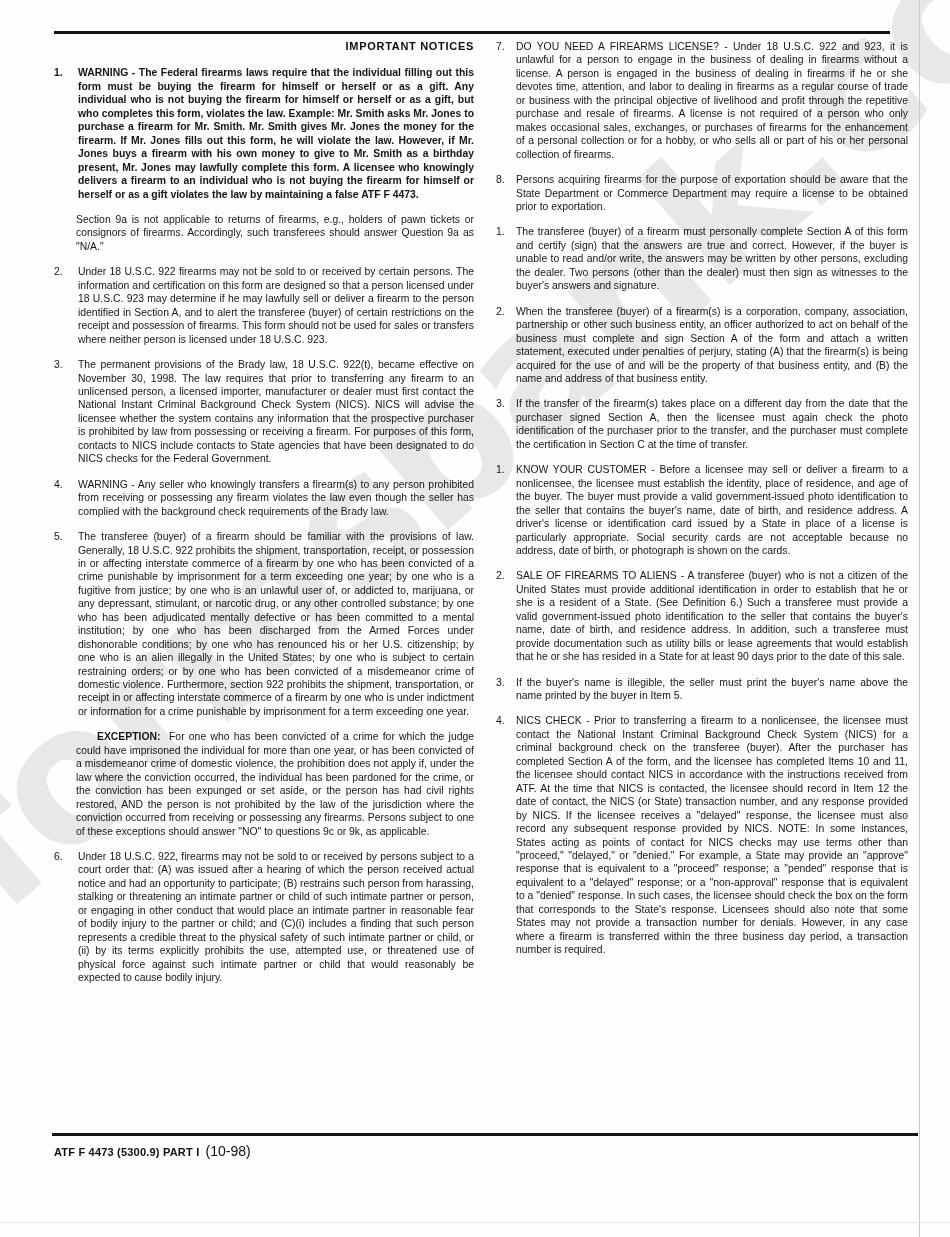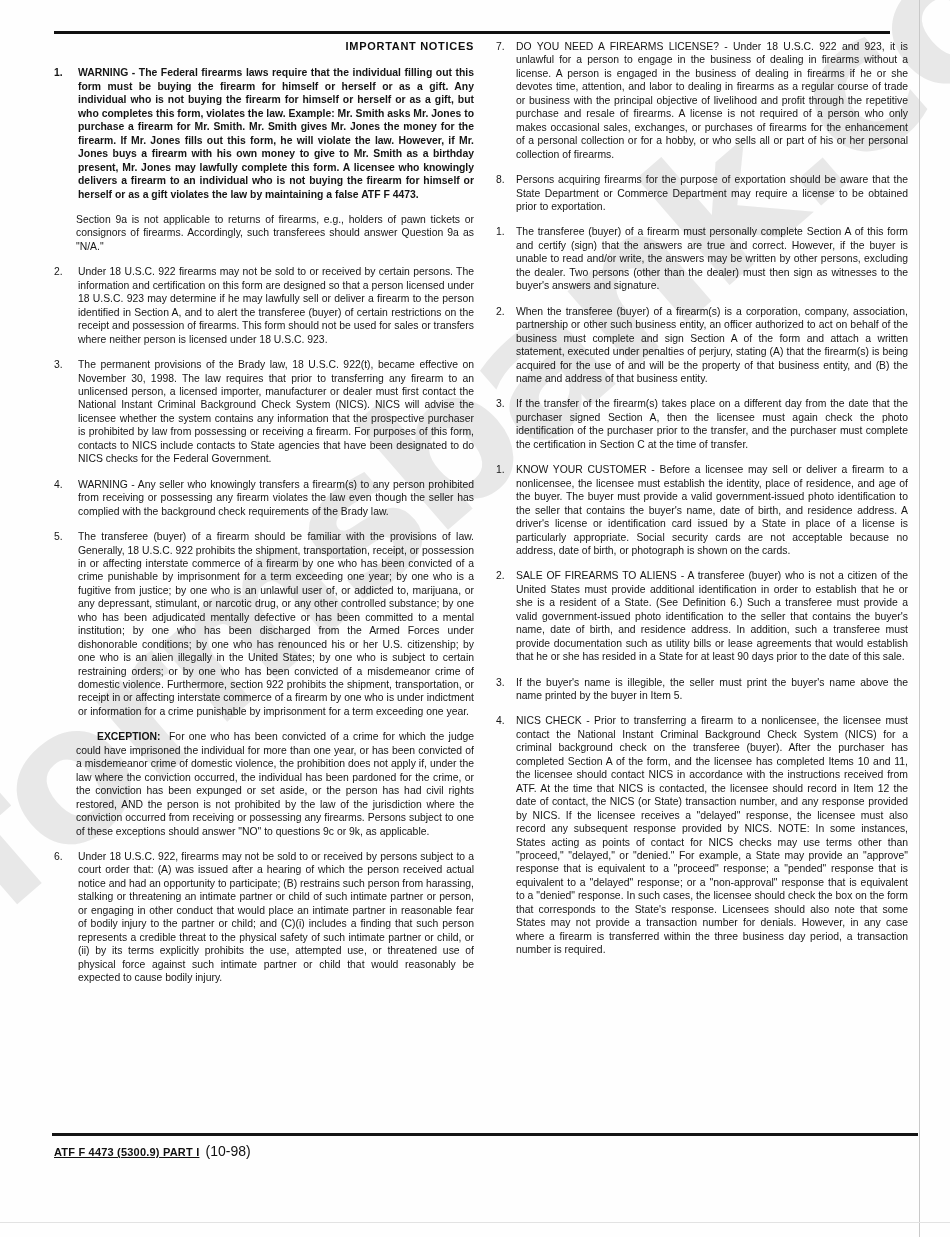--- a/index.html
+++ b/index.html
@@ -122,21 +122,20 @@
   .footer {
     position: absolute;
     left: 54px;
     top: 1143px;
     font-size: 11px;
     color: #101010;
   }
   .footer .fbold {
     font-weight: bold;
     letter-spacing: 0.2px;
-    text-decoration: underline;
   }
   .footer .fsmall {
     font-weight: normal;
     font-size: 14px;
   }
 </style>
 </head>
 <body>
 
 <div id="page">

